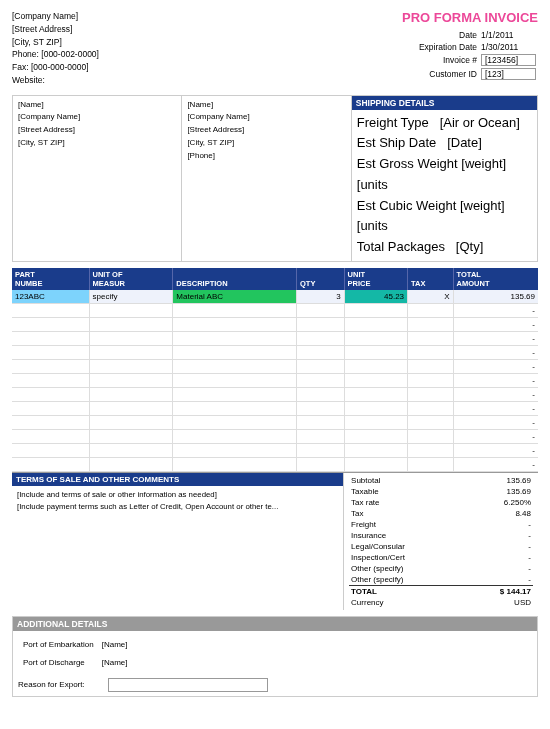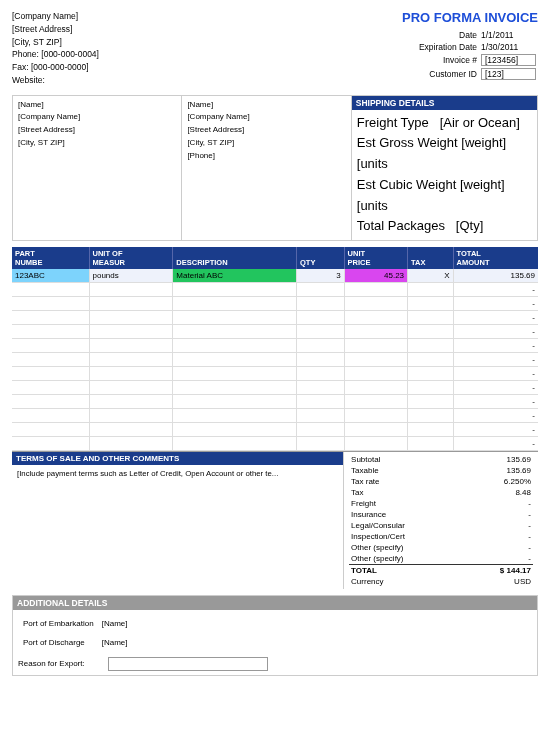--- a/index.html
+++ b/index.html
@@ -10,21 +10,21 @@
       color: #000;
       width: 550px;
       min-height: 729px;
       padding: 10px 12px;
     }
     
     .header { display: flex; justify-content: space-between; margin-bottom: 8px; }
     .header-left { font-size: 8.5px; line-height: 1.5; }
     .header-right { text-align: right; font-size: 8.5px; }
     .header-right .pro-forma {
-      color: #1d4ed8;
+      color: #ec4899;
       font-weight: bold;
       font-size: 13px;
       margin-bottom: 4px;
       text-align: right;
     }
     .header-right table { margin-left: auto; border-collapse: collapse; }
     .header-right table td { padding: 1px 2px; }
     .header-right table td:first-child { text-align: right; }
     .header-right table td:last-child { text-align: left; }
     .input-box {
@@ -85,21 +85,21 @@
     .reason-input { border: 1px solid #999; width: 160px; height: 14px; }
   </style>
 </head>
 <body>
 
 <div class="header">
   <div class="header-left">
     <div>[Company Name]</div>
     <div>[Street Address]</div>
     <div>[City, ST  ZIP]</div>
-    <div>Phone: [000-000-0004]</div>
+    <div>Phone: [000-002-0000]</div>
     <div>Fax: [000-000-0000]</div>
     <div>Website:</div>
   </div>
   <div class="header-right">
     <div class="pro-forma">PRO FORMA INVOICE</div>
     <table>
       <tbody>
           <tr>
         <td>Date</td>
         <td>1/1/2011</td>
@@ -142,20 +142,25 @@
     </div>
   </div>
 
   <div style="flex:1.1; border:1px solid #ccc;">
     <div class="section-header">SHIPPING DETAILS</div>
     <div style="padding:3px 5px; font-size:13px; line-height:1.6;">
       <div>
         <span>Freight Type</span>
         &nbsp;
         <span>[Air or Ocean]</span>
+      </div>
+      <div>
+        <span>Est Ship Date</span>
+        &nbsp;
+        <span>[Date]</span>
       </div>
       <div>
         <span>Est Gross Weight</span>
         <span>[weight] [units</span>
       </div>
       <div>
         <span>Est Cubic Weight</span>
         <span>[weight] [units</span>
       </div>
       <div>
@@ -175,24 +180,24 @@
       <th>DESCRIPTION</th>
       <th>QTY</th>
       <th>UNIT<br>PRICE</th>
       <th>TAX</th>
       <th>TOTAL<br>AMOUNT</th>
     </tr>
   </thead>
   <tbody id="items-tbody">
   <tr>
         <td style="background: #7dd3fc;">123ABC</td>
-        <td style="background: rgb(238, 242, 251);">pounds</td>
+        <td style="background: rgb(238, 242, 251);">specify</td>
         <td style="background: #22c55e;">Material ABC</td>
         <td style="text-align: right; background: rgb(238, 242, 251);">3</td>
-        <td style="text-align: right; background: #d946ef;">45.23</td>
+        <td style="text-align: right; background: #14b8a6;">45.23</td>
         <td style="text-align: right; background: rgb(238, 242, 251);">X</td>
         <td style="text-align: right; min-width: 40px; background: rgb(238, 242, 251);">135.69</td>
       </tr>
       <tr>
         <td></td>
         <td></td>
         <td></td>
         <td style="text-align: right;"></td>
         <td style="text-align: right;"></td>
         <td style="text-align: right;"></td>
@@ -297,20 +302,21 @@
         <td style="text-align: right;"></td>
         <td style="text-align: right; min-width: 40px;">-</td>
       </tr>
     </tbody>
 </table>
 
 <div class="bottom-area">
   <div class="terms-col">
     <div class="terms-header">TERMS OF SALE AND OTHER COMMENTS</div>
     <div class="terms-body">
+      <div>[Include and terms of sale or other information as needed]</div>
       <div>[Include payment terms such as Letter of Credit, Open Account or other te...</div>
     </div>
   </div>
   <div class="totals-col">
     <table class="totals-table">
       <tbody>
           <tr>
         <td>Subtotal</td>
         <td>135.69</td>
       </tr>

